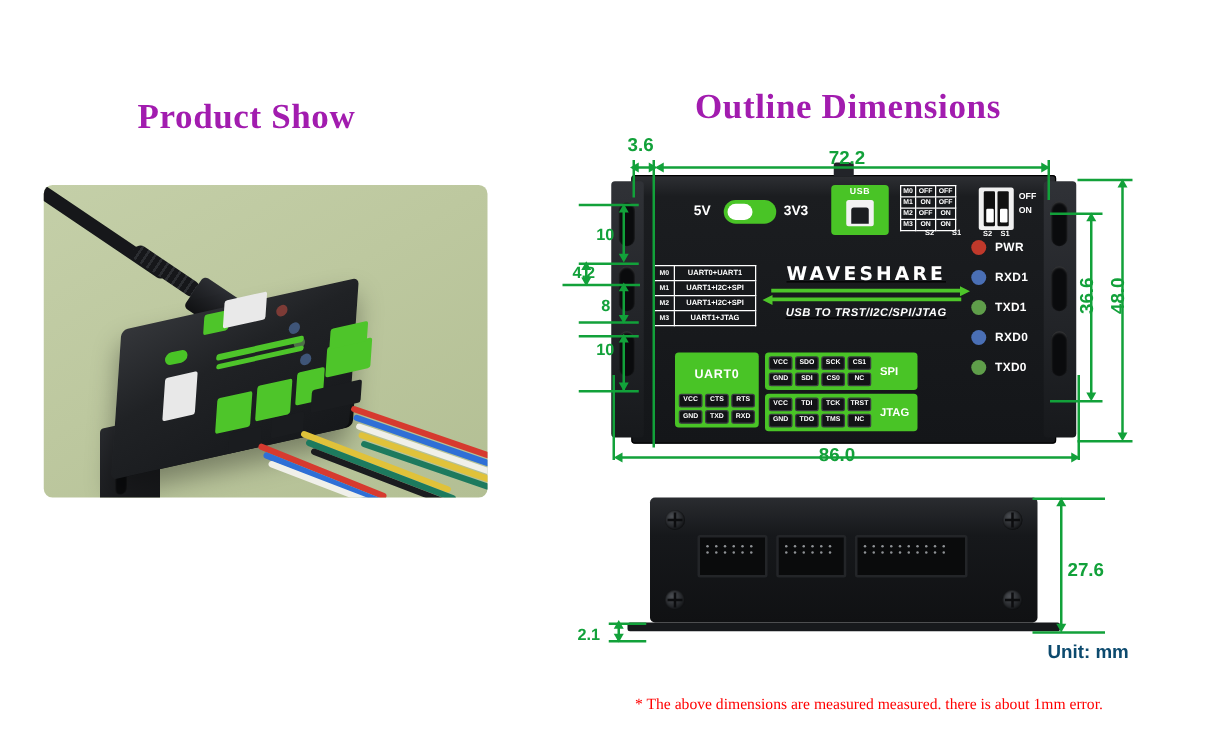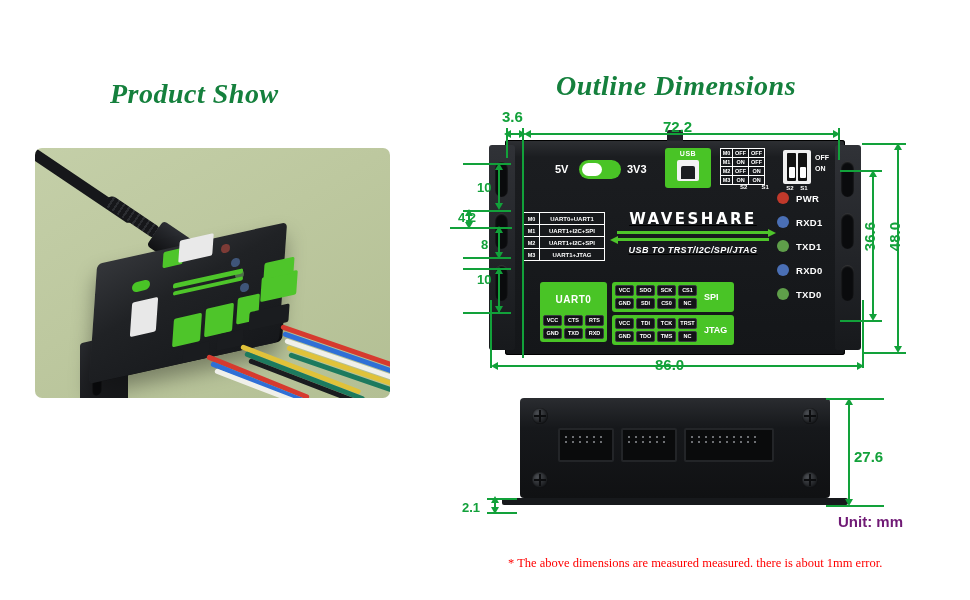--- a/index.html
+++ b/index.html
@@ -2,21 +2,21 @@
 <html><head>
 <meta charset="utf-8">
 <style>
   html,body{margin:0;padding:0;}
   body{
     width:970px;height:600px;background:#ffffff;overflow:hidden;position:relative;
     font-family:"Liberation Sans",sans-serif;
   }
   .title{
     position:absolute;font-family:"Liberation Serif",serif;font-weight:bold;
-    color:#15803d;white-space:nowrap;font-style:italic;
+    color:#a21caf;white-space:nowrap;
   }
   #title-product{left:110px;top:78px;font-size:28px;letter-spacing:.5px;}
   #title-outline{left:556px;top:70px;font-size:28px;letter-spacing:.5px;}
 
   
   #photo{
     position:absolute;left:35px;top:148px;width:355px;height:250px;border-radius:7px;
     background:linear-gradient(150deg,#c4cfa8 0%,#bdc89f 45%,#b3bf94 100%);
     overflow:hidden;
   }
@@ -136,21 +136,21 @@
   #sidefoot{position:absolute;left:-18px;top:100px;width:346px;height:7px;background:#17191c;border-radius:2px;}
   .screw{position:absolute;width:16px;height:16px;border-radius:50%;
     background:radial-gradient(circle at 35% 32%,#4a4d52,#1a1c1f 70%);box-shadow:inset 0 0 2px #000;}
   .screw::before,.screw::after{content:"";position:absolute;background:#0c0d0f;}
   .screw::before{left:7px;top:2px;width:2px;height:12px;}
   .screw::after{left:2px;top:7px;width:12px;height:2px;}
   .hdr{position:absolute;top:30px;height:30px;background:#0a0b0c;border:2px solid #232528;border-radius:2px;}
   .hdr .pts{position:absolute;left:5px;top:6px;display:grid;grid-auto-flow:column;grid-template-rows:1fr 1fr;gap:3px 5px;}
   .hdr .pt{width:2px;height:2px;background:#8f9296;border-radius:50%;}
 
-  #unit{position:absolute;left:838px;top:513px;color:#701a75;font-size:15px;font-weight:bold;}
+  #unit{position:absolute;left:838px;top:513px;color:#0c4a6e;font-size:15px;font-weight:bold;}
   #note{position:absolute;left:508px;top:556px;color:#ff0000;font-size:12.5px;
         font-family:"Liberation Serif",serif;white-space:nowrap;}
 </style>
 </head>
 <body>
 
 <div class="title" id="title-product">Product Show</div>
 <div class="title" id="title-outline">Outline Dimensions</div>
 
 <div id="photo">

